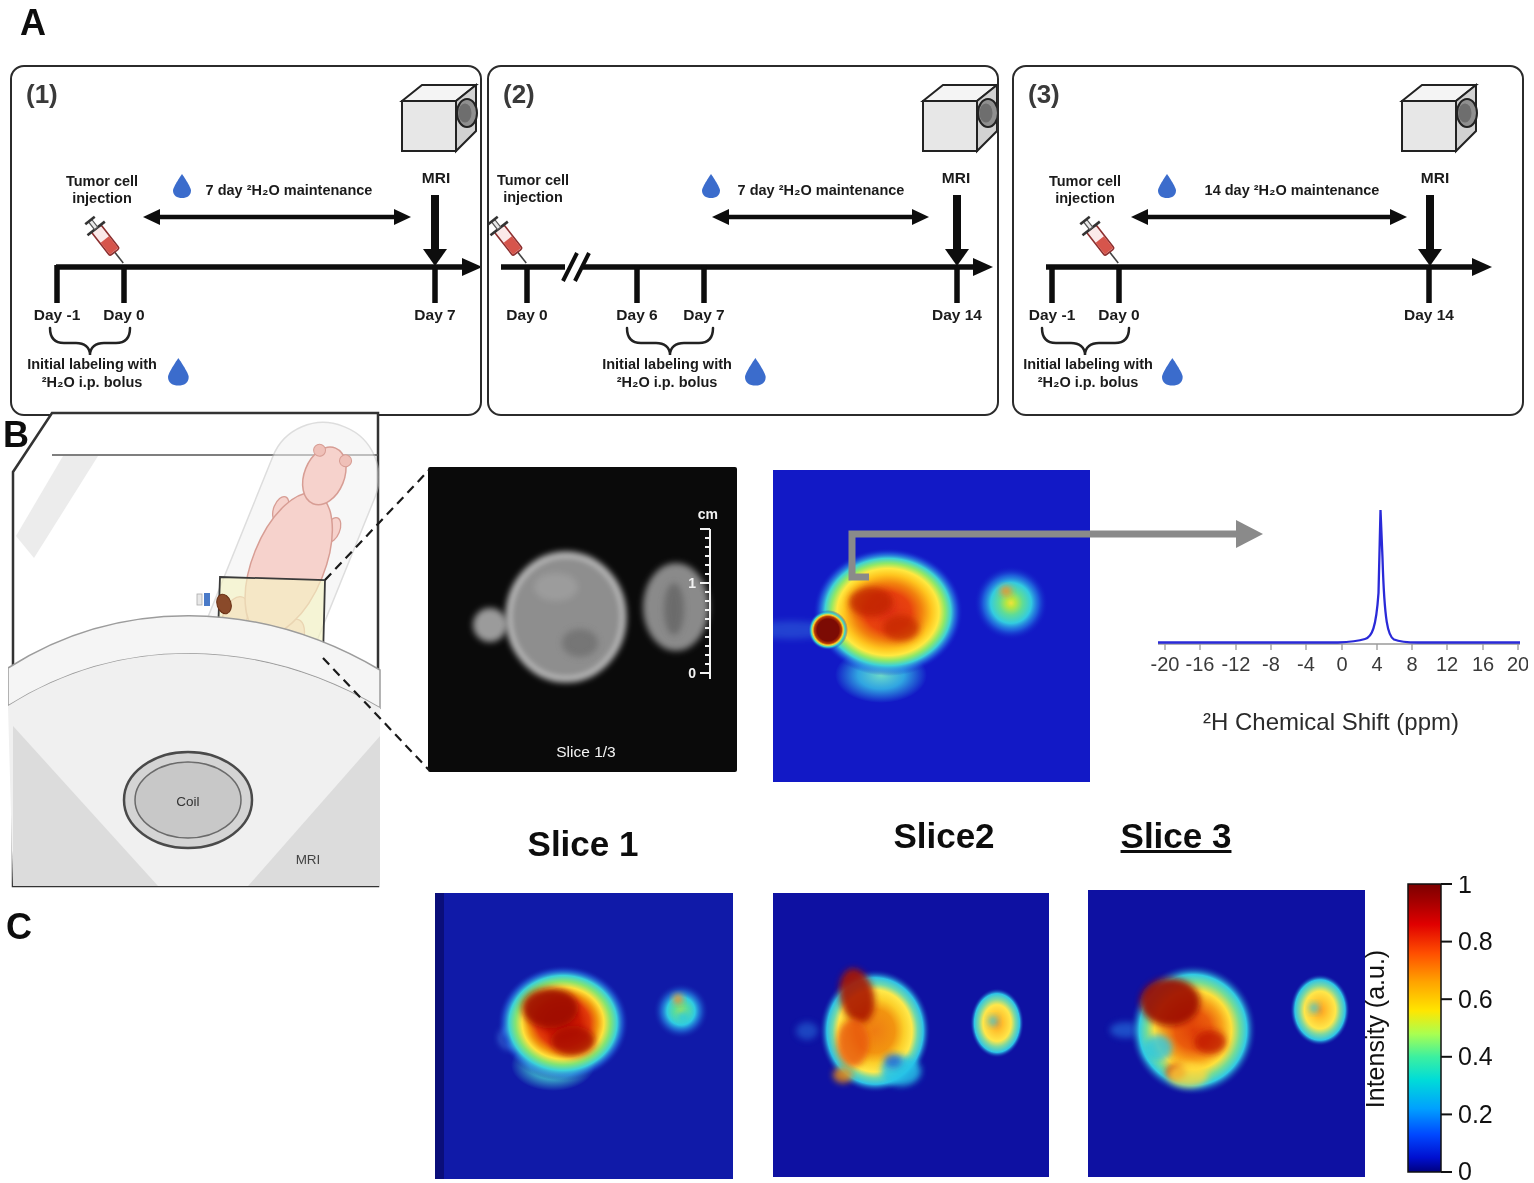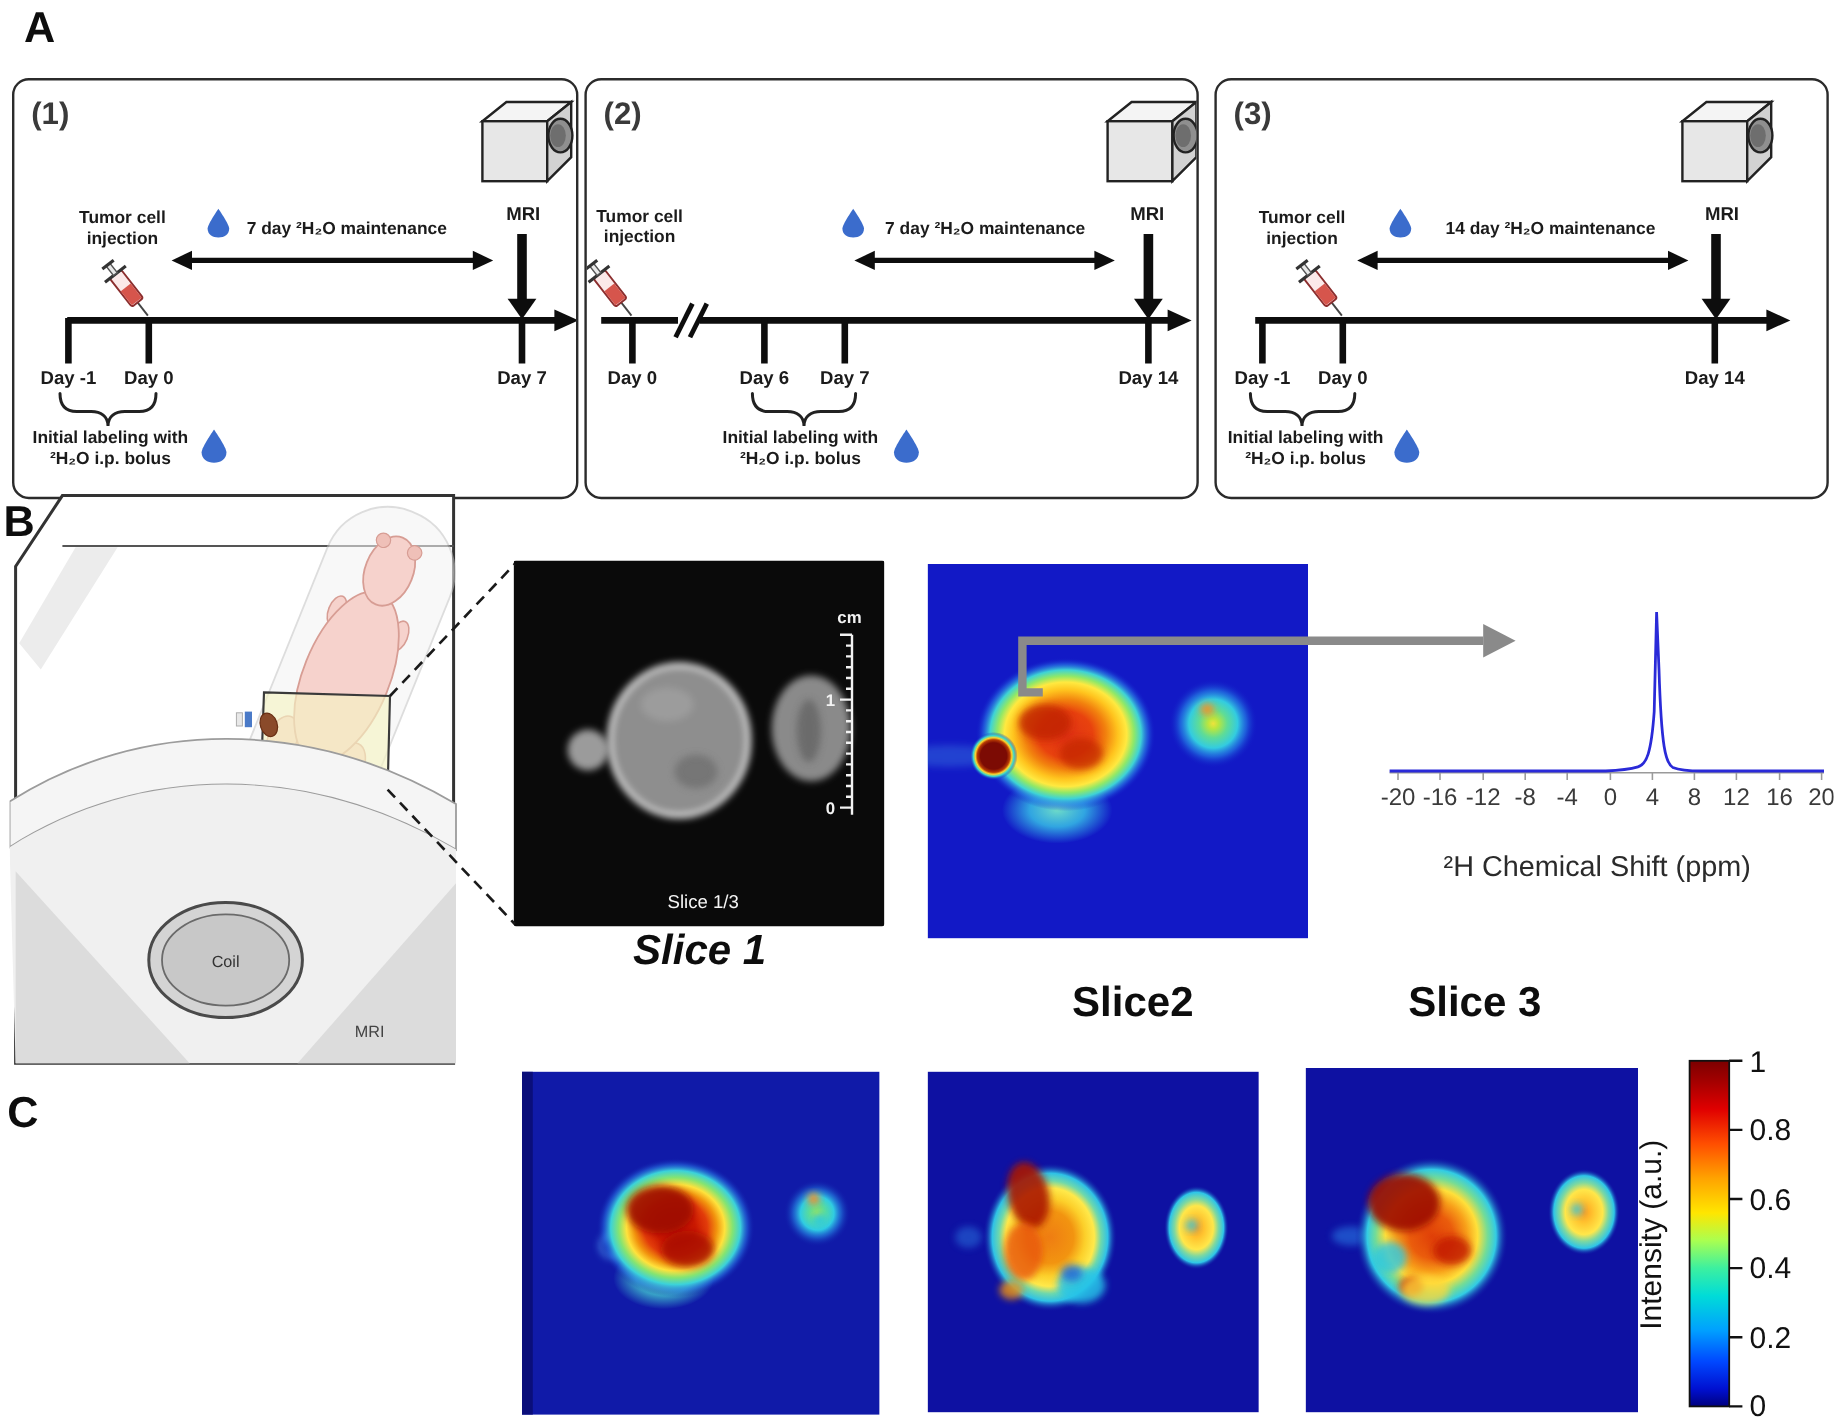--- a/index.html
+++ b/index.html
@@ -365,23 +365,23 @@
     <text x="229" y="173" class="spec-tick-label">4</text>
     <text x="264" y="173" class="spec-tick-label">8</text>
     <text x="299" y="173" class="spec-tick-label">12</text>
     <text x="335" y="173" class="spec-tick-label">16</text>
     <text x="370" y="173" class="spec-tick-label">20</text>
     <text x="183" y="232" class="spec-title">²H Chemical Shift (ppm)</text>
   </svg>
 
   <div class="panel-letter" style="left:6px;top:906px;">C</div>
 
-  <div class="slice-title" style="left:583px;top:772px;font-style:italic;">Slice 1</div>
+  <div class="slice-title" style="left:583px;top:824px;">Slice 1</div>
   <div class="slice-title" style="left:944px;top:816px;">Slice2</div>
-  <div class="slice-title" style="left:1229px;top:816px;">Slice 3</div>
+  <div class="slice-title" style="left:1176px;top:816px;text-decoration:underline;">Slice 3</div>
 
   <svg class="abs" style="left:435px;top:893px;" width="298" height="286" viewBox="0 0 298 286">
     <defs>
       <filter id="c1-blur" x="-40%" y="-40%" width="180%" height="180%">
           <feGaussianBlur stdDeviation="3"></feGaussianBlur>
         </filter>
       <radialGradient id="c1-main">
         <stop offset="0%" stop-color="#c01400"></stop>
           <stop offset="25%" stop-color="#cc1a02"></stop>
         <stop offset="40%" stop-color="#e23c0a"></stop>

